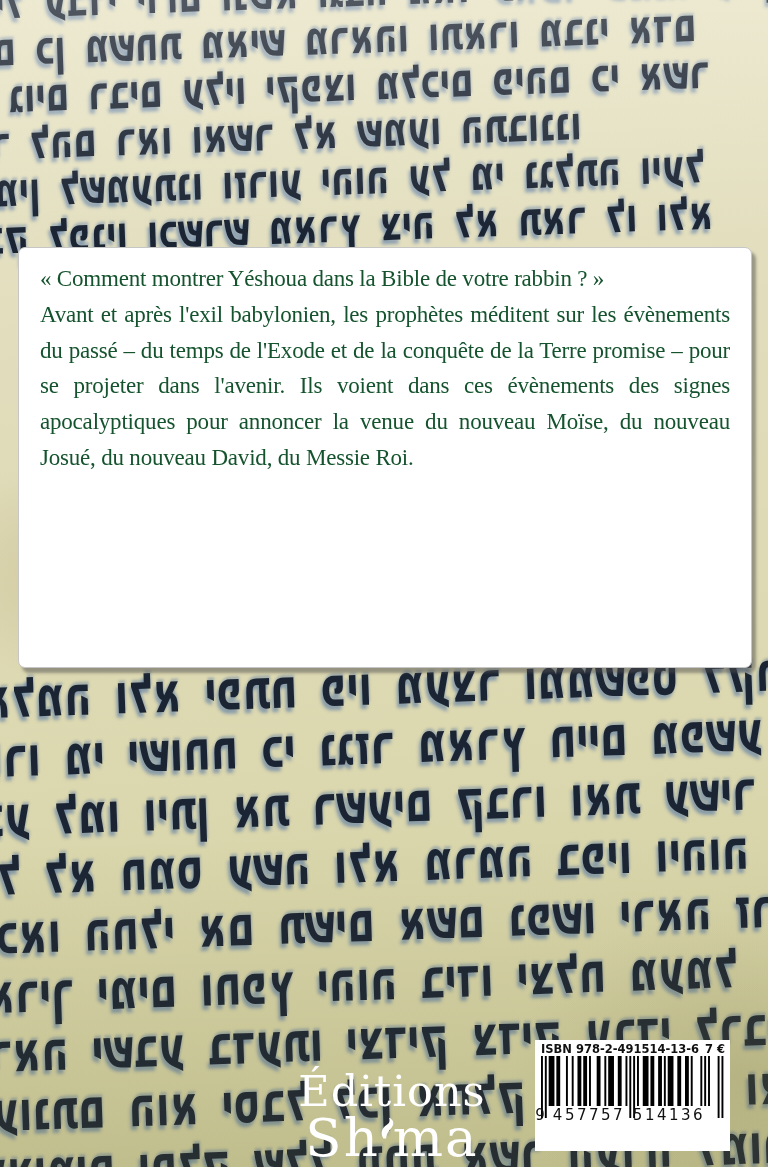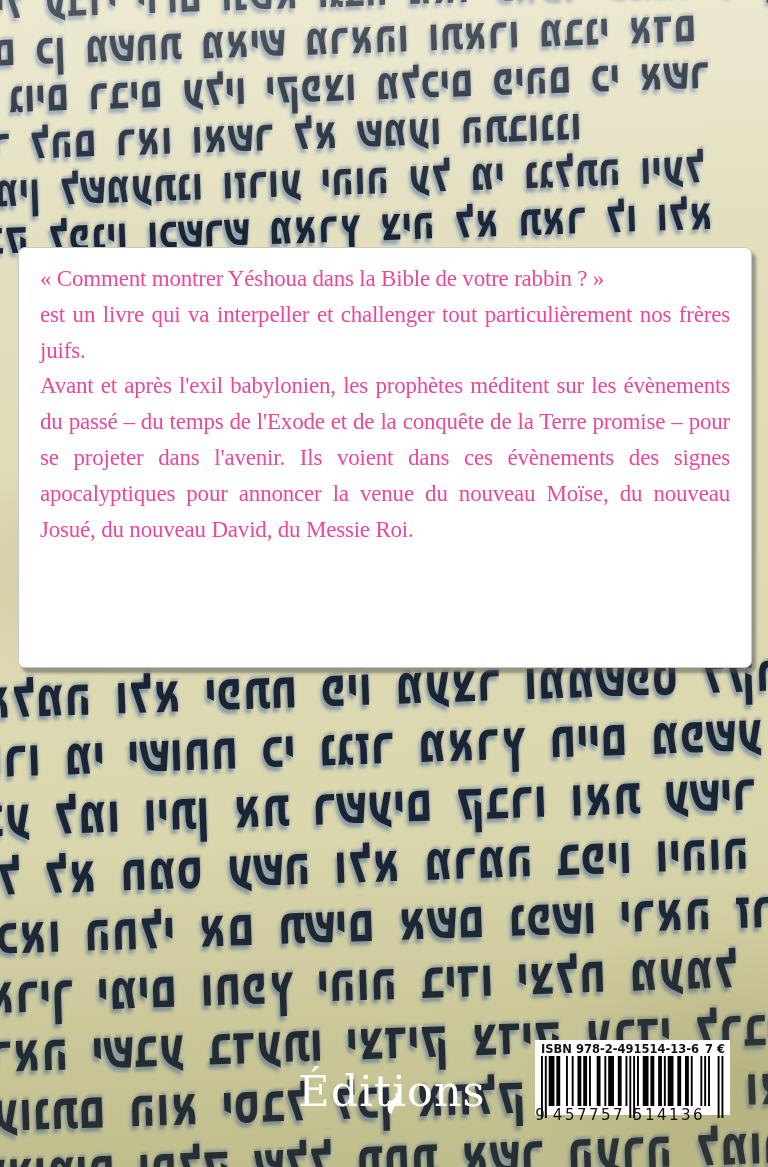--- a/index.html
+++ b/index.html
@@ -30,37 +30,37 @@
   .t-top{top:-34px;font-size:34px;line-height:47px;word-spacing:7px;}
   .t-bottom{top:656px;font-size:40px;line-height:59px;word-spacing:9px;}
   .t-line{white-space:nowrap;direction:rtl;text-align:right;transform:scaleY(1.38);transform-origin:50% 50%;}
   
   .quote-box{
     position:absolute;left:18px;top:247px;width:734px;height:421px;z-index:2;
     background:#ffffff;border-radius:7px;box-sizing:border-box;
     padding:13px 21px 0 21px;
     border:1px solid #c6c6c6;
     box-shadow:4px 5px 3px rgba(80,80,80,.5);
-    color:#ec4899;
+    color:#14532d;
   }
   .quote-box p{
     margin:0;font-size:23px;line-height:35.8px;text-align:justify;
     letter-spacing:-0.2px;
   }
   
   .publisher{
     position:absolute;left:283px;top:1070px;width:218px;z-index:2;
     text-align:center;color:#ffffff;font-family:"DejaVu Serif",serif;font-weight:400;
   }
   .pub-line1{font-size:43px;line-height:42px;letter-spacing:1px;}
   .pub-line2{font-size:53px;line-height:52px;letter-spacing:2px;display:flex;align-items:flex-end;justify-content:center;}
   .shofar{width:17px;height:27px;margin:0 -2px;position:relative;top:-22px;}
   
   .barcode-box{
-    position:absolute;left:535px;top:1040px;width:195px;height:75px;z-index:3;
+    position:absolute;left:535px;top:1040px;width:195px;height:111px;z-index:3;
     background:#ffffff;color:#111;font-family:"DejaVu Sans",sans-serif;
   }
   .isbn-row{
     display:flex;justify-content:space-between;align-items:baseline;
     padding:2px 5px 0 6px;font-size:11.5px;font-weight:700;white-space:nowrap;
   }
   .bars-wrap{position:absolute;top:16px;left:6px;width:183px;height:62px;}
   .digits-row{position:absolute;top:63px;left:6px;width:183px;height:24px;font-size:15px;letter-spacing:2.5px;}
   .digits-row span{position:absolute;top:3px;text-align:center;}
   .dg0{left:-6px;width:10px;letter-spacing:0;}
@@ -91,30 +91,31 @@
         <div class="t-line" dir="rtl">יראה ישבע בדעתו יצדיק צדיק עבדי לרבים</div>
         <div class="t-line" dir="rtl">ועונתם הוא יסבל לכן אחלק לו ברבים ואת</div>
         <div class="t-line" dir="rtl">עצומים יחלק שלל תחת אשר הערה למות נפשו</div>
       </div>
   </div>
 
   <div class="vignette"></div>
 
   <div class="quote-box">
     <p>« Comment montrer Yéshoua dans la Bible de votre rabbin ? »</p>
-    <p>est un livre qui va interpeller et challenger tout particulièrement nos frères juifs.</p>
     <p>Avant et après l'exil babylonien, les prophètes méditent sur les évènements du passé – du temps de l'Exode et de la conquête de la Terre promise – pour se projeter dans l'avenir. Ils voient dans ces évènements des signes apocalyptiques pour annoncer la venue du nouveau Moïse, du nouveau Josué, du nouveau David, du Messie Roi.</p>
   </div>
 
   <div class="publisher">
     <div class="pub-line1">Éditions</div>
     <div class="pub-line2">
+      <span>Sh</span>
       <svg class="shofar" viewBox="0 0 22 30" aria-hidden="true">
         <path d="M7 28 C2.5 21 5 14.5 11 10.5 C15 8 16.2 4.5 14 1 C19.5 2.5 21.5 8 18.2 13 C15 17.5 11.5 19.5 10.5 28 Z" fill="#ffffff"></path>
       </svg>
+      <span>ma</span>
     </div>
   </div>
 
   <div class="barcode-box">
     <div class="isbn-row">
       <span>ISBN 978-2-491514-13-6</span>
       <span>7 €</span>
     </div>
     <div class="bars-wrap" id="bars"><svg width="183" height="62" viewBox="0 0 183 62" xmlns="http://www.w3.org/2000/svg">
           <rect x="0.00" y="0" width="1.92" height="62" fill="#000"></rect>

